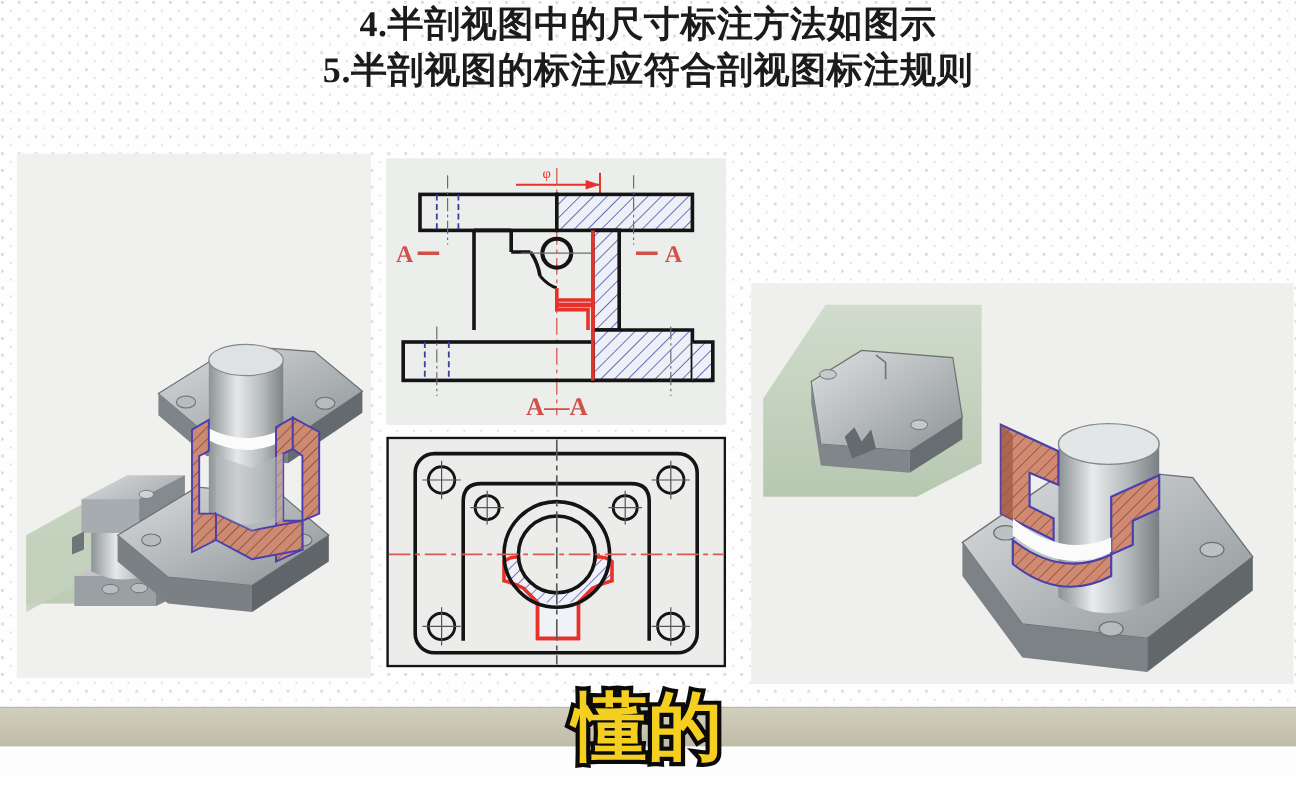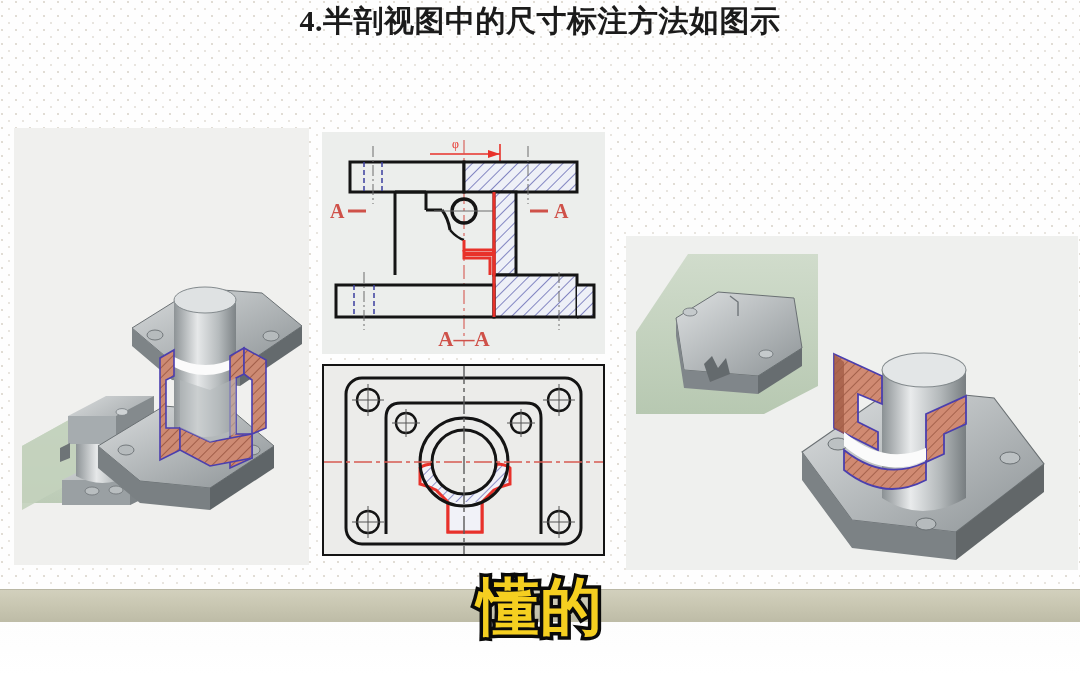--- a/index.html
+++ b/index.html
@@ -108,20 +108,21 @@
     margin-top: -4px;
   }
 </style>
 </head>
 <body>
 
 <div id="page">
 
   <div id="heading">
     <div class="head-line">4.半剖视图中的尺寸标注方法如图示</div>
+    <div class="head-line">5.半剖视图的标注应符合剖视图标注规则</div>
   </div>
 
   <div class="panel" id="panel-left">
     <svg width="295" height="437" viewBox="0 0 295 437">
       <defs>
         <linearGradient id="mtlA" x1="0" y1="0" x2="1" y2="1">
           <stop offset="0" stop-color="#d9dcdd"></stop>
             <stop offset="1" stop-color="#8d9396"></stop>
         </linearGradient>
         <linearGradient id="mtlB" x1="0" y1="0" x2="0" y2="1">

